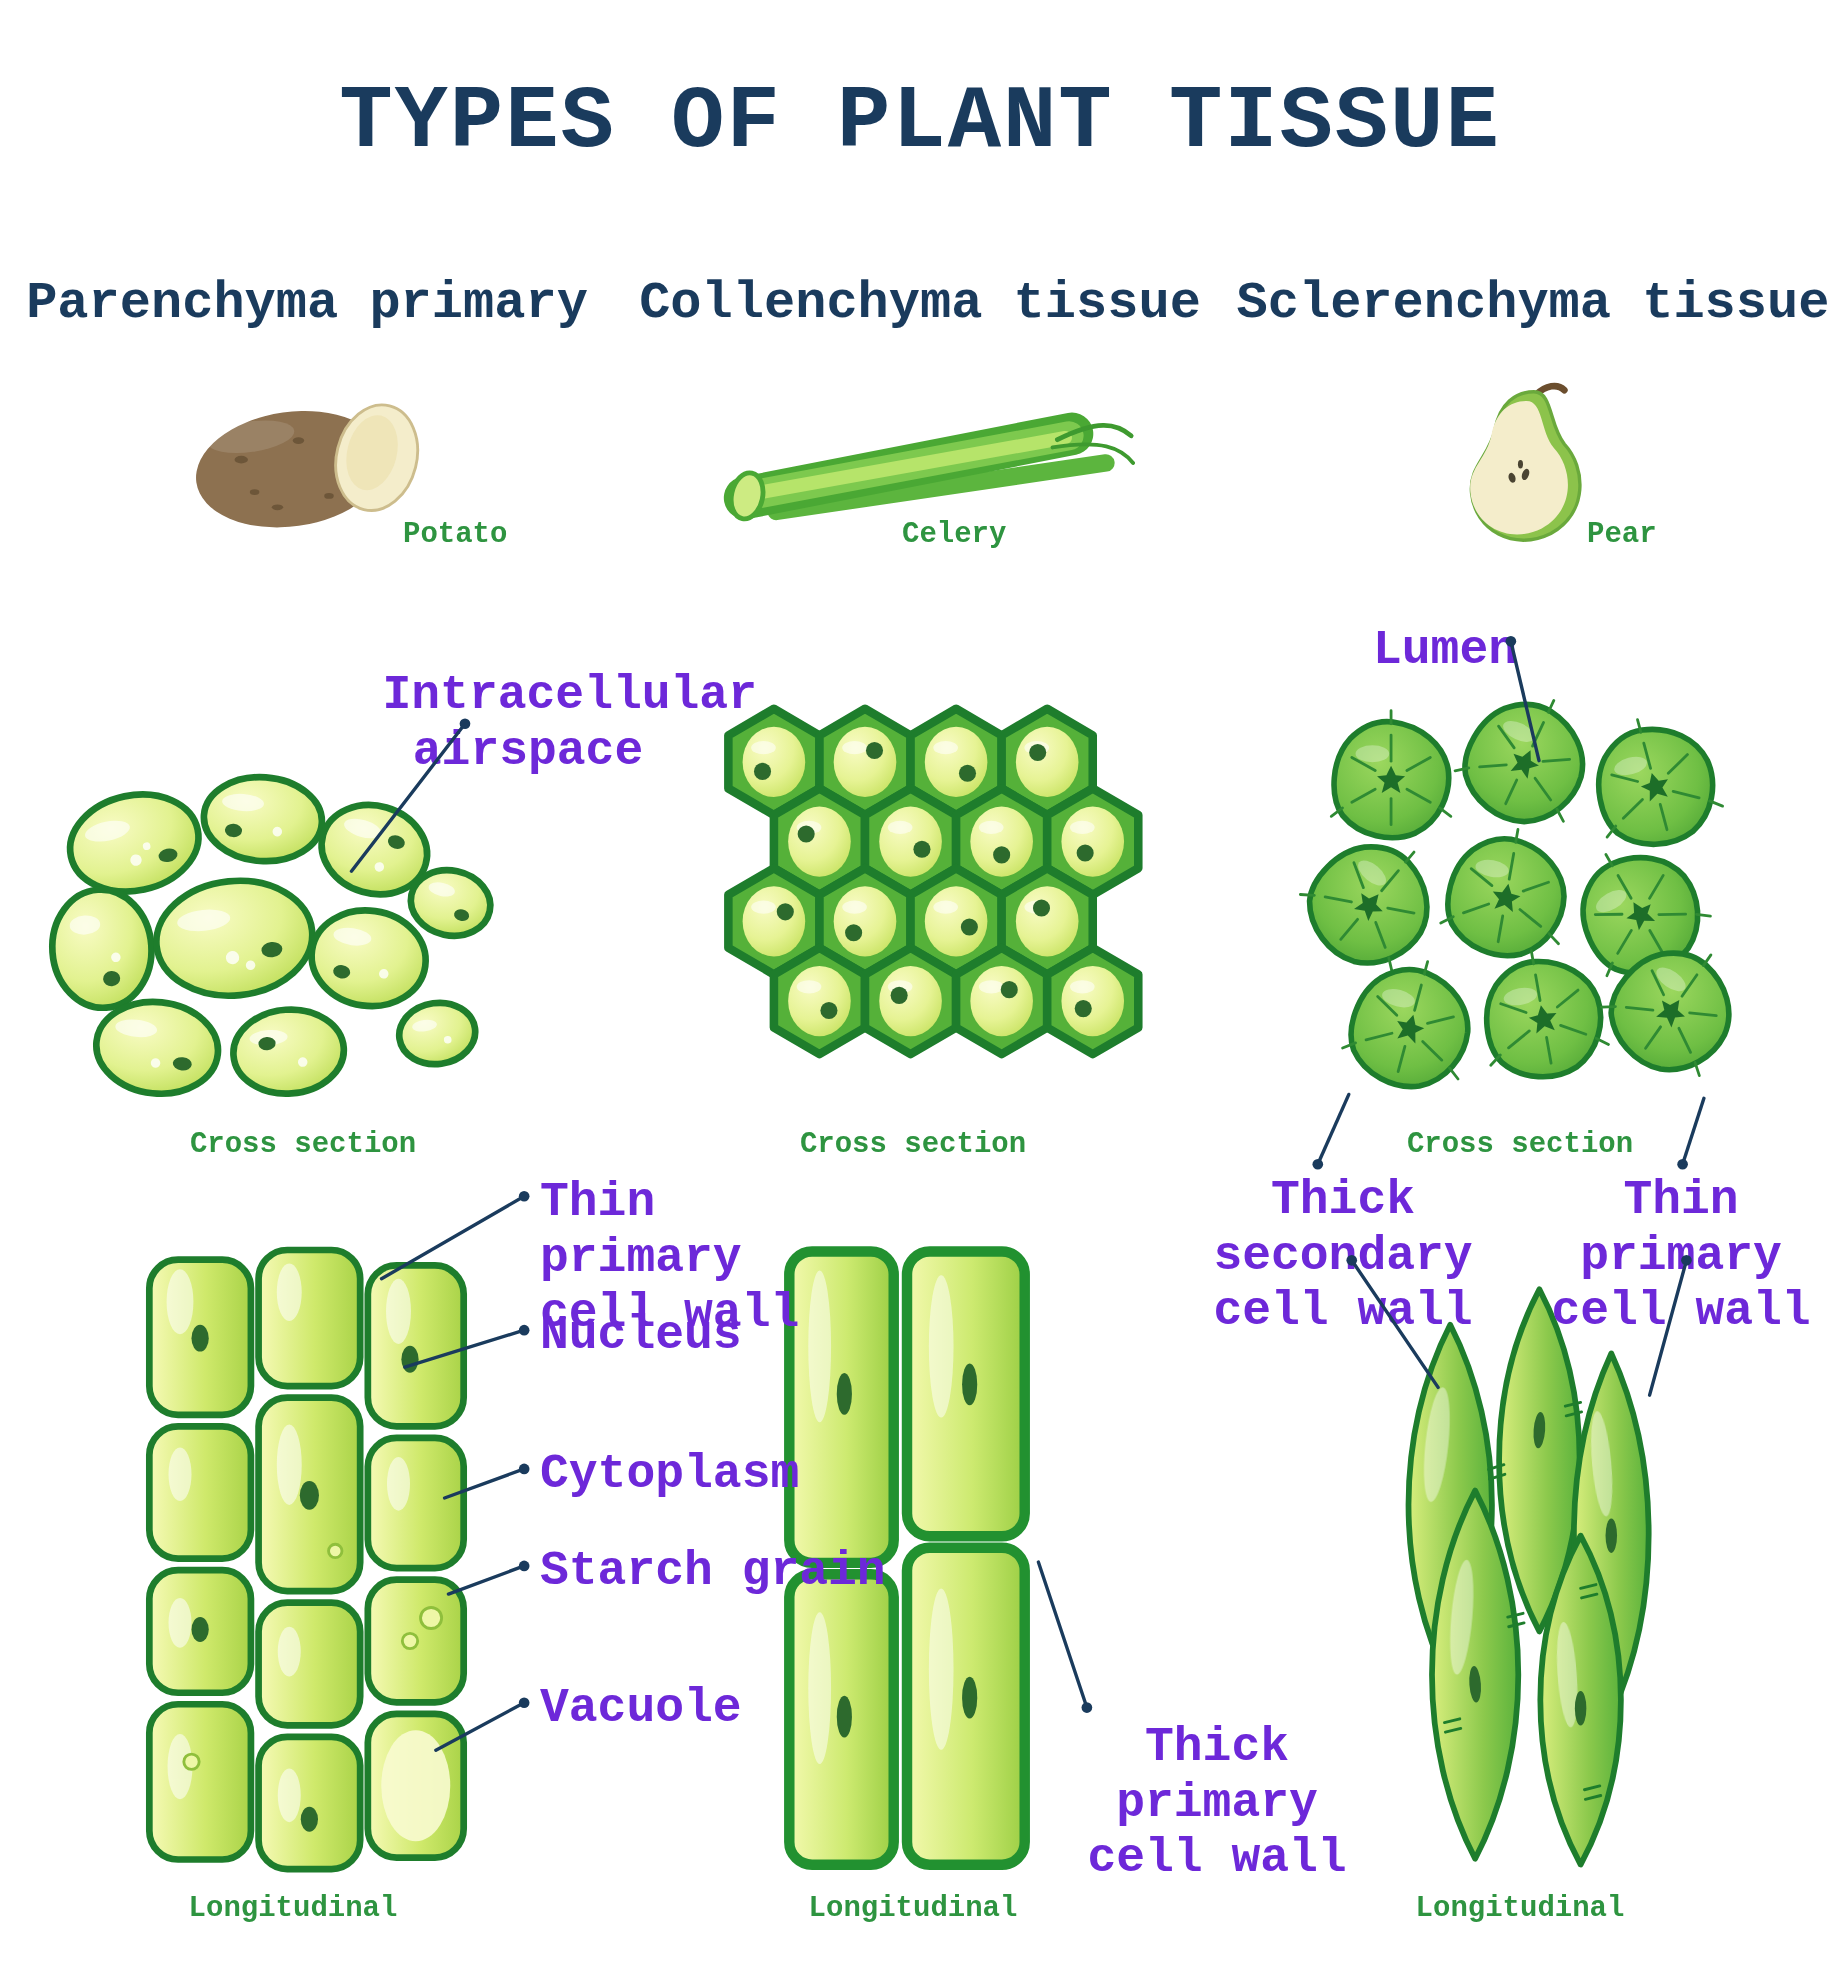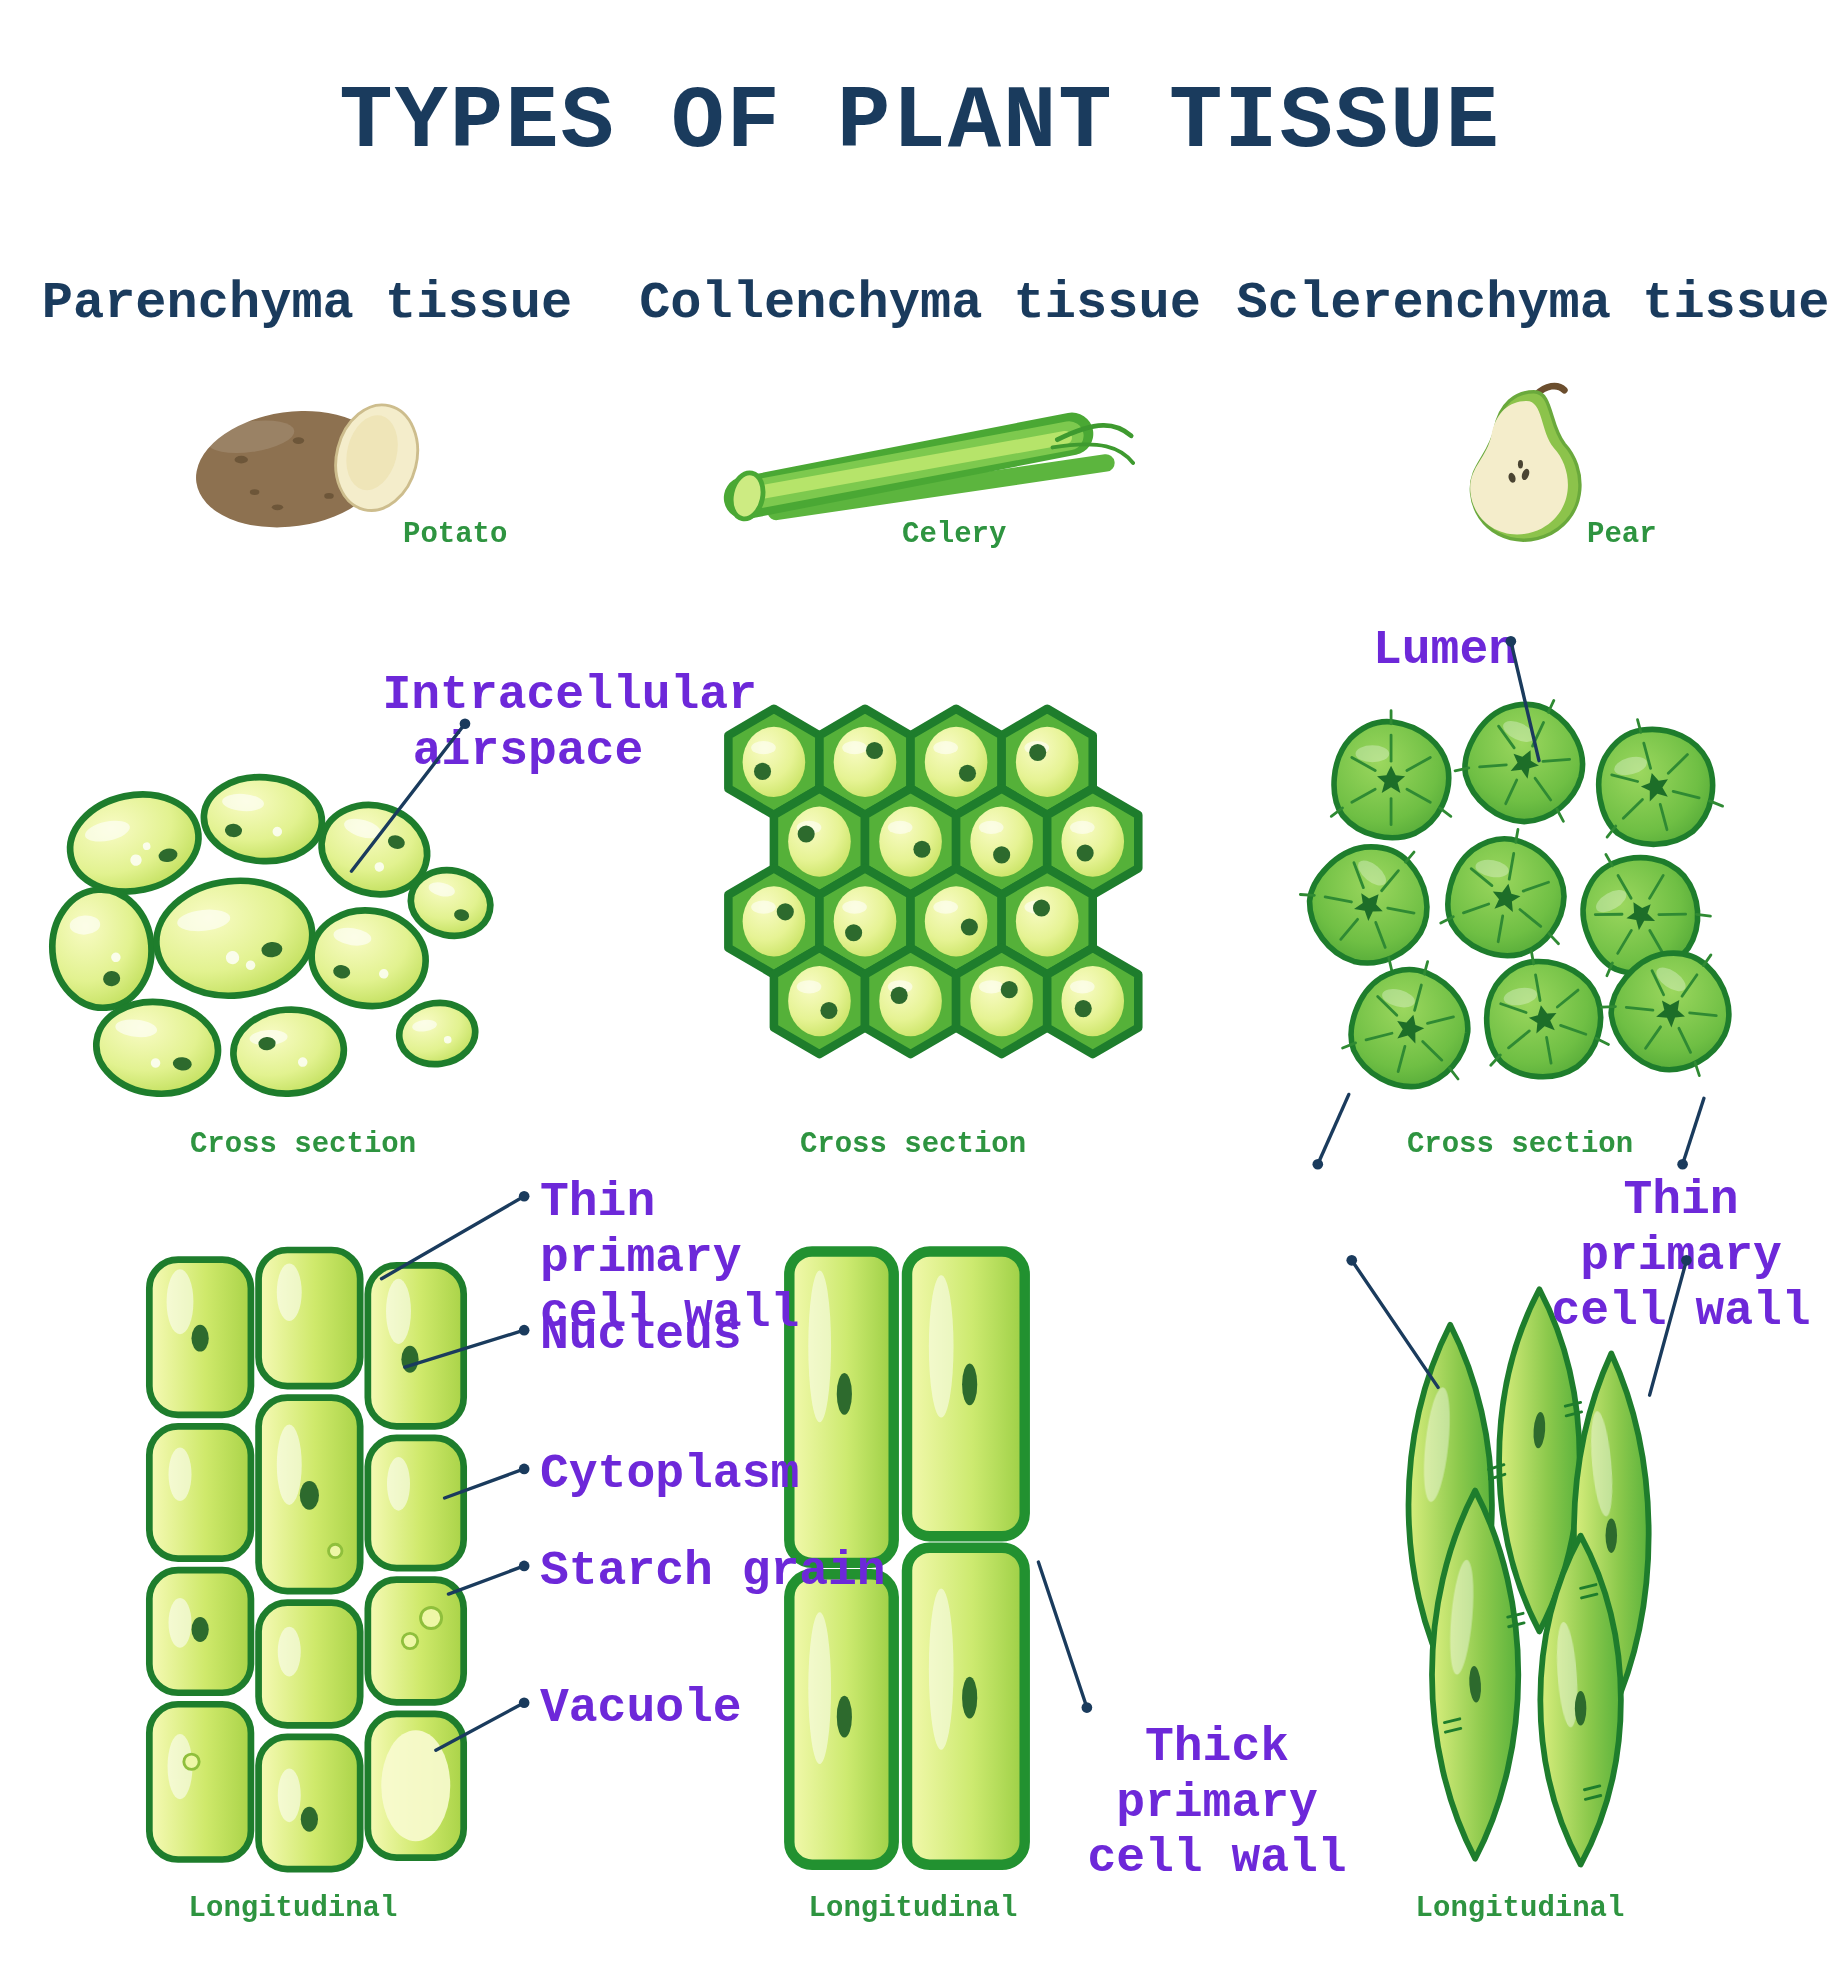--- a/index.html
+++ b/index.html
@@ -17,21 +17,21 @@
   svg.illus{position:absolute;}
   svg.leader{position:absolute;left:0;top:0;width:1840px;height:1987px;pointer-events:none;}
 </style>
 </head>
 <body>
 
 <div class="poster">
 
   <div class="title">TYPES OF PLANT TISSUE</div>
 
-  <div class="col-heading" style="left:307px;">Parenchyma tissue</div>
+  <div class="col-heading" style="left:307px;">Parenchyma primary</div>
   <div class="col-heading" style="left:1533px;">Sclerenchyma tissue</div>
   <div class="col-heading" style="left:920px;">Collenchyma tissue</div>
 
   <svg class="illus" style="left:184px;top:377px;" width="248" height="171" viewBox="0 0 260 170">
     <g>
       <ellipse cx="112" cy="92" rx="100" ry="60" fill="#8d7150" transform="rotate(-8 112 92)"></ellipse>
       <ellipse cx="70" cy="58" rx="46" ry="16" fill="#ffffff" opacity="0.12" transform="rotate(-8 70 58)"></ellipse>
       <ellipse cx="60" cy="82" rx="7" ry="4" fill="#6d5639"></ellipse>
       <ellipse cx="74" cy="116" rx="5" ry="3" fill="#6d5639"></ellipse>
       <ellipse cx="120" cy="62" rx="6" ry="3.5" fill="#6d5639"></ellipse>
@@ -384,20 +384,21 @@
   <div class="ann center nowrap" style="left:1445px;top:623px;">Lumen</div>
 
   <div class="ann" style="left:540px;top:1175px;width:272px;">Thin primary cell wall</div>
   <div class="ann nowrap" style="left:540px;top:1308px;">Nucleus</div>
   <div class="ann nowrap" style="left:540px;top:1447px;">Cytoplasm</div>
   <div class="ann nowrap" style="left:540px;top:1544px;">Starch grain</div>
   <div class="ann nowrap" style="left:540px;top:1681px;">Vacuole</div>
 
   <div class="ann center" style="left:1217px;top:1688px;width:301px;margin-top:32px;">Thick primary cell wall</div>
 
+  <div class="ann center" style="left:1343px;top:1173px;width:330px;">Thick secondary cell wall</div>
   <div class="ann center" style="left:1681px;top:1173px;width:291px;">Thin primary cell wall</div>
 
   <svg class="leader" viewBox="0 0 1896 2048">
     <g stroke="#1a3b5d" stroke-width="3.5" stroke-linecap="round">
       <line x1="479" y1="746" x2="362" y2="898"></line>
       <line x1="1557" y1="661" x2="1586" y2="784"></line>
       <line x1="540" y1="1233" x2="393" y2="1318"></line>
       <line x1="540" y1="1371" x2="417" y2="1409"></line>
       <line x1="540" y1="1514" x2="458" y2="1544"></line>
       <line x1="540" y1="1614" x2="462" y2="1643"></line>

